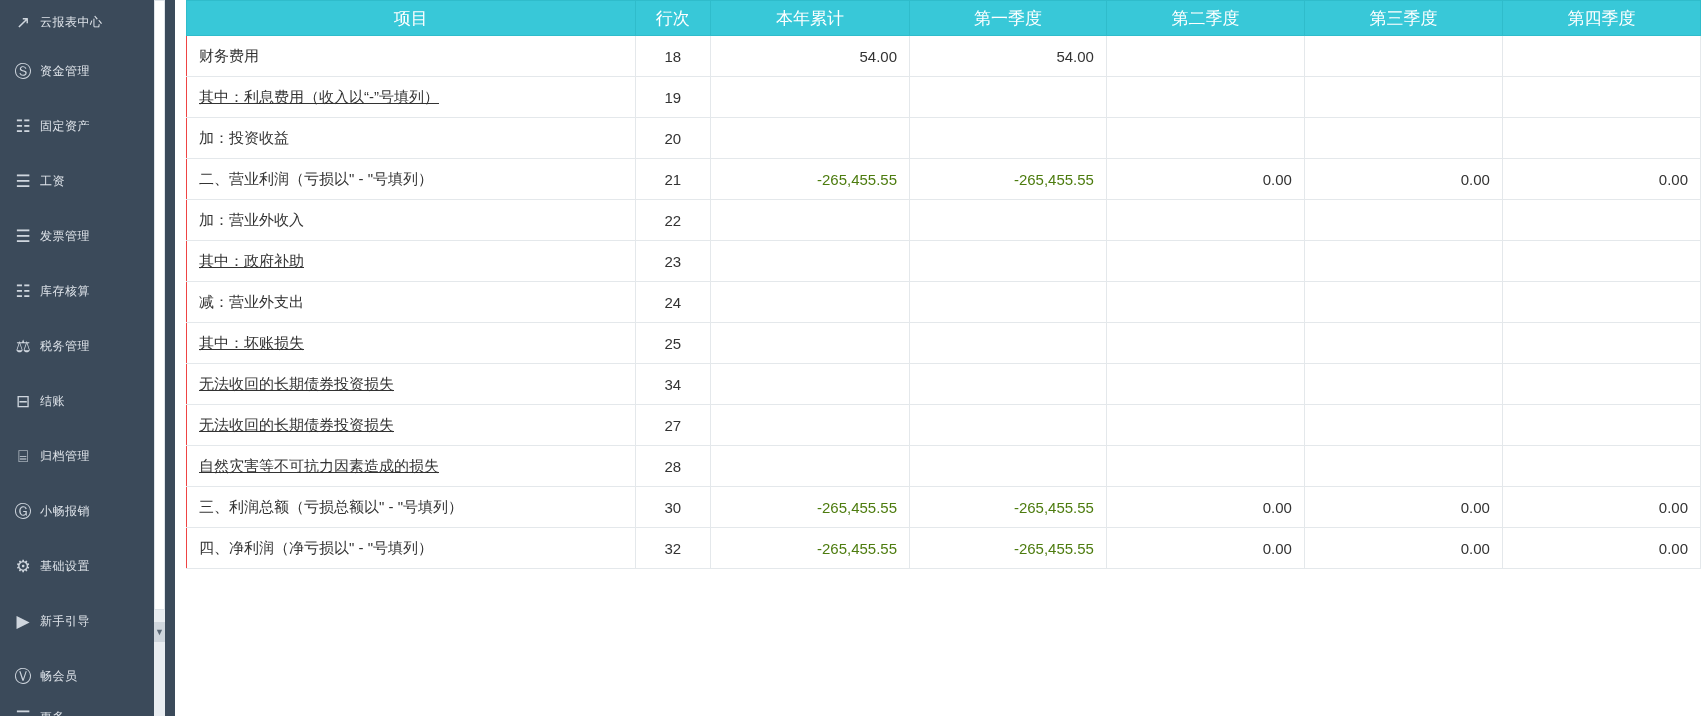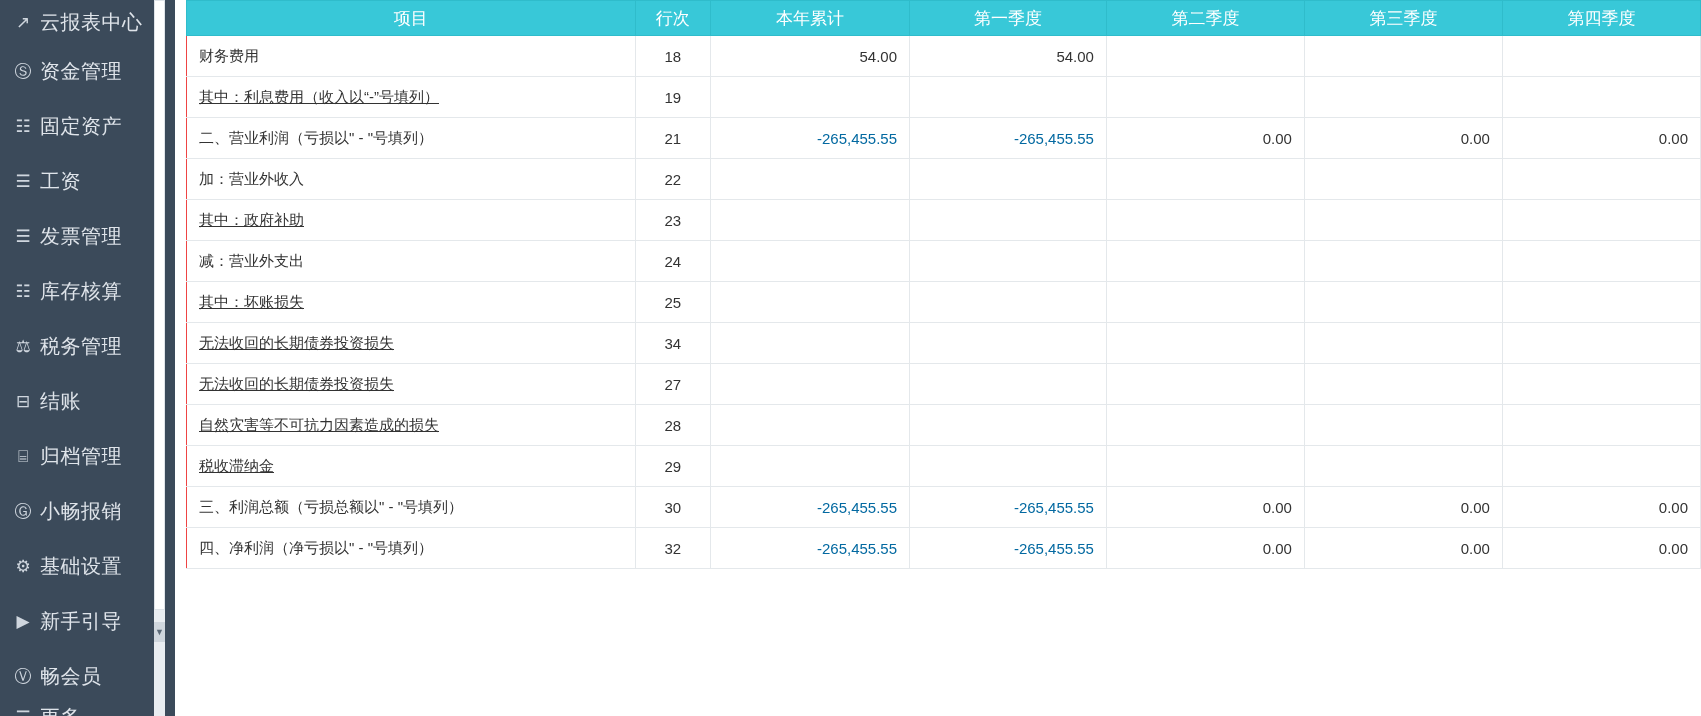--- a/index.html
+++ b/index.html
@@ -38,21 +38,21 @@
   }
   .side-item .ico {
     width: 34px;
     min-width: 34px;
     text-align: center;
     font-size: 17px;
     color: #cfd6de;
     line-height: 1;
   }
   .side-item .lbl {
-    font-size: 20px;
+    font-size: 12px;
     letter-spacing: 0.5px;
   }
   .side-first {
     height: 44px;
   }
   .side-last-partial {
     height: 26px;
     overflow: hidden;
   }
 
@@ -132,21 +132,21 @@
     padding: 0 12px;
     box-sizing: border-box;
     vertical-align: middle;
   }
   table.report td:first-child {
     border-left: 1px solid #ef4444;
   }
   .c-item   { text-align: left; }
   .c-row    { text-align: center; }
   .c-num    { text-align: right; }
-  .neg      { color: #0369a1; }
+  .neg      { color: #4d7c0f; }
   .ind0 { padding-left: 22px; }
   .ind1 { padding-left: 44px; text-decoration: underline; }
 </style>
 </head>
 <body>
 
 <div id="app">
 
   <div class="sidebar">
     <div id="side-list">
@@ -250,20 +250,29 @@
           <tr>
             <td class="c-item ind1">其中：利息费用（收入以“-”号填列）</td>
             <td class="c-row">19</td>
             <td class="c-num"></td>
             <td class="c-num"></td>
             <td class="c-num"></td>
             <td class="c-num"></td>
             <td class="c-num"></td>
           </tr>
           <tr>
+            <td class="c-item ind0">加：投资收益</td>
+            <td class="c-row">20</td>
+            <td class="c-num"></td>
+            <td class="c-num"></td>
+            <td class="c-num"></td>
+            <td class="c-num"></td>
+            <td class="c-num"></td>
+          </tr>
+          <tr>
             <td class="c-item " style="padding-left: 12px;">二、营业利润（亏损以" - "号填列）</td>
             <td class="c-row">21</td>
             <td class="c-num neg">-265,455.55</td>
             <td class="c-num neg">-265,455.55</td>
             <td class="c-num">0.00</td>
             <td class="c-num">0.00</td>
             <td class="c-num">0.00</td>
           </tr>
           <tr>
             <td class="c-item ind0">加：营业外收入</td>
@@ -315,29 +324,20 @@
             <td class="c-row">27</td>
             <td class="c-num"></td>
             <td class="c-num"></td>
             <td class="c-num"></td>
             <td class="c-num"></td>
             <td class="c-num"></td>
           </tr>
           <tr>
             <td class="c-item ind1">自然灾害等不可抗力因素造成的损失</td>
             <td class="c-row">28</td>
-            <td class="c-num"></td>
-            <td class="c-num"></td>
-            <td class="c-num"></td>
-            <td class="c-num"></td>
-            <td class="c-num"></td>
-          </tr>
-          <tr>
-            <td class="c-item ind1">税收滞纳金</td>
-            <td class="c-row">29</td>
             <td class="c-num"></td>
             <td class="c-num"></td>
             <td class="c-num"></td>
             <td class="c-num"></td>
             <td class="c-num"></td>
           </tr>
           <tr>
             <td class="c-item " style="padding-left: 12px;">三、利润总额（亏损总额以" - "号填列）</td>
             <td class="c-row">30</td>
             <td class="c-num neg">-265,455.55</td>

